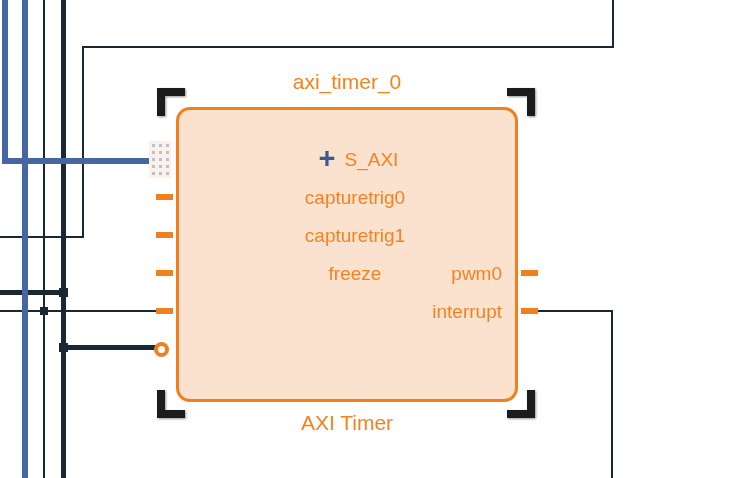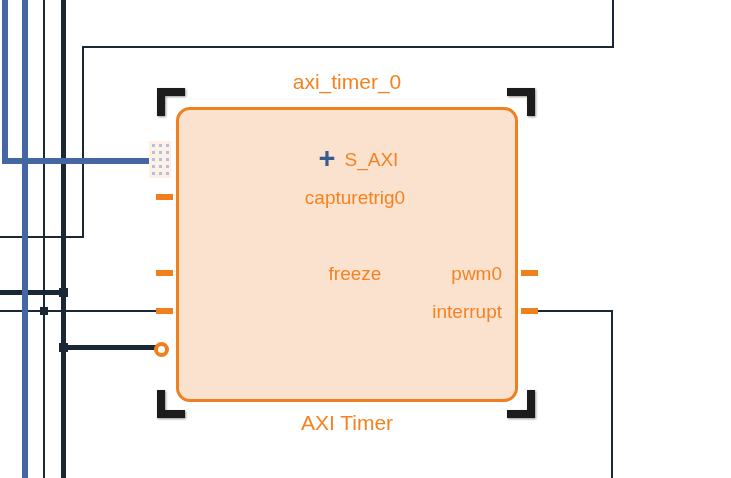--- a/index.html
+++ b/index.html
@@ -111,20 +111,24 @@
 
     <div class="row left" style="top:33px;">
       <div class="hatch-pin"></div>
       <span class="plus-icon">+</span><span class="if-label">S_AXI</span>
     </div>
 
     <div class="row left" style="top:71px;">
       <div class="stub l"></div>
       <span class="label">capturetrig0</span>
     </div>
+    <div class="row left" style="top:109px;">
+      <div class="stub l"></div>
+      <span class="label">capturetrig1</span>
+    </div>
     <div class="row left" style="top:147px;">
       <div class="stub l"></div>
       <span class="label">freeze</span>
     </div>
     <div class="row left" style="top:185px;">
       <div class="stub l"></div>
     </div>
     <div class="row left" style="top:223px;">
       <div class="inv-bubble"></div>
     </div>

